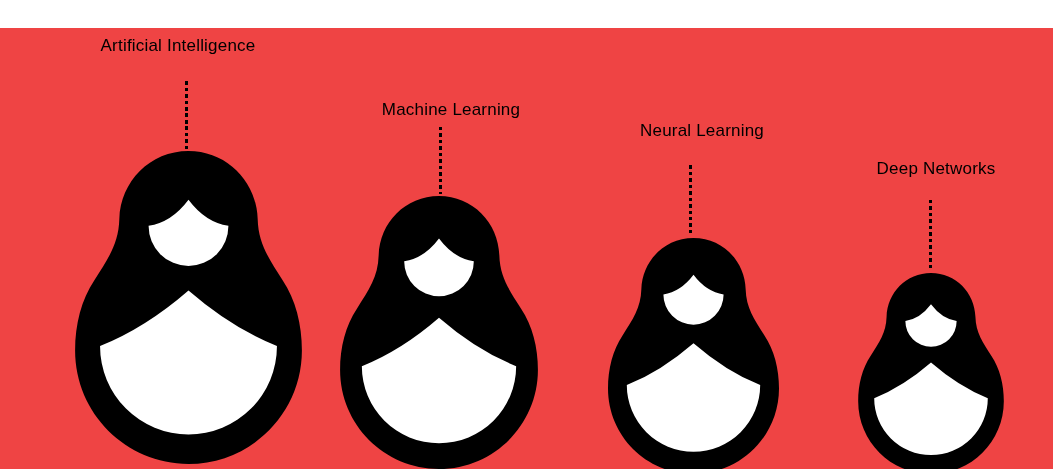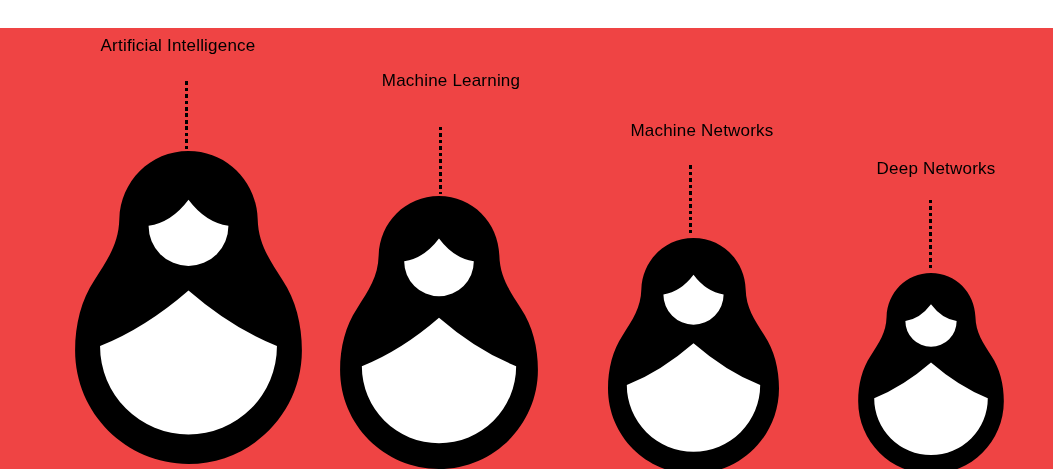--- a/index.html
+++ b/index.html
@@ -36,21 +36,21 @@
   }
   .doll {
     position: absolute;
     display: block;
   }
   
   .label-1  { left: 178px; top: 8px; }
   .leader-1 { left: 185px; top: 53px;  height: 68px; }
   .doll-1   { left: 75px;  top: 123px; width: 227px; height: 313px; }
   
-  .label-2  { left: 451px; top: 43px; }
+  .label-2  { left: 451px; top: 72px; }
   .leader-2 { left: 439px; top: 99px;  height: 67px; }
   .doll-2   { left: 340px; top: 168px; width: 198px; height: 273px; }
   
   .label-3  { left: 702px; top: 93px; }
   .leader-3 { left: 689px; top: 137px; height: 69px; }
   .doll-3   { left: 608px; top: 210px; width: 171px; height: 236px; }
   
   .label-4  { left: 936px; top: 131px; }
   .leader-4 { left: 929px; top: 172px; height: 69px; }
   .doll-4   { left: 858px; top: 245px; width: 146px; height: 201px; }
@@ -94,21 +94,21 @@
   <svg class="doll doll-1" viewBox="0 0 100 138">
     <use href="#matryoshka-icon"></use>
   </svg>
 
   <div class="label label-2">Machine Learning</div>
   <div class="leader leader-2"></div>
   <svg class="doll doll-2" viewBox="0 0 100 138">
     <use href="#matryoshka-icon"></use>
   </svg>
 
-  <div class="label label-3">Machine Networks</div>
+  <div class="label label-3">Neural Learning</div>
   <div class="leader leader-3"></div>
   <svg class="doll doll-3" viewBox="0 0 100 138">
     <use href="#matryoshka-icon"></use>
   </svg>
 
   <div class="label label-4">Deep Networks</div>
   <div class="leader leader-4"></div>
   <svg class="doll doll-4" viewBox="0 0 100 138">
     <use href="#matryoshka-icon"></use>
   </svg>

